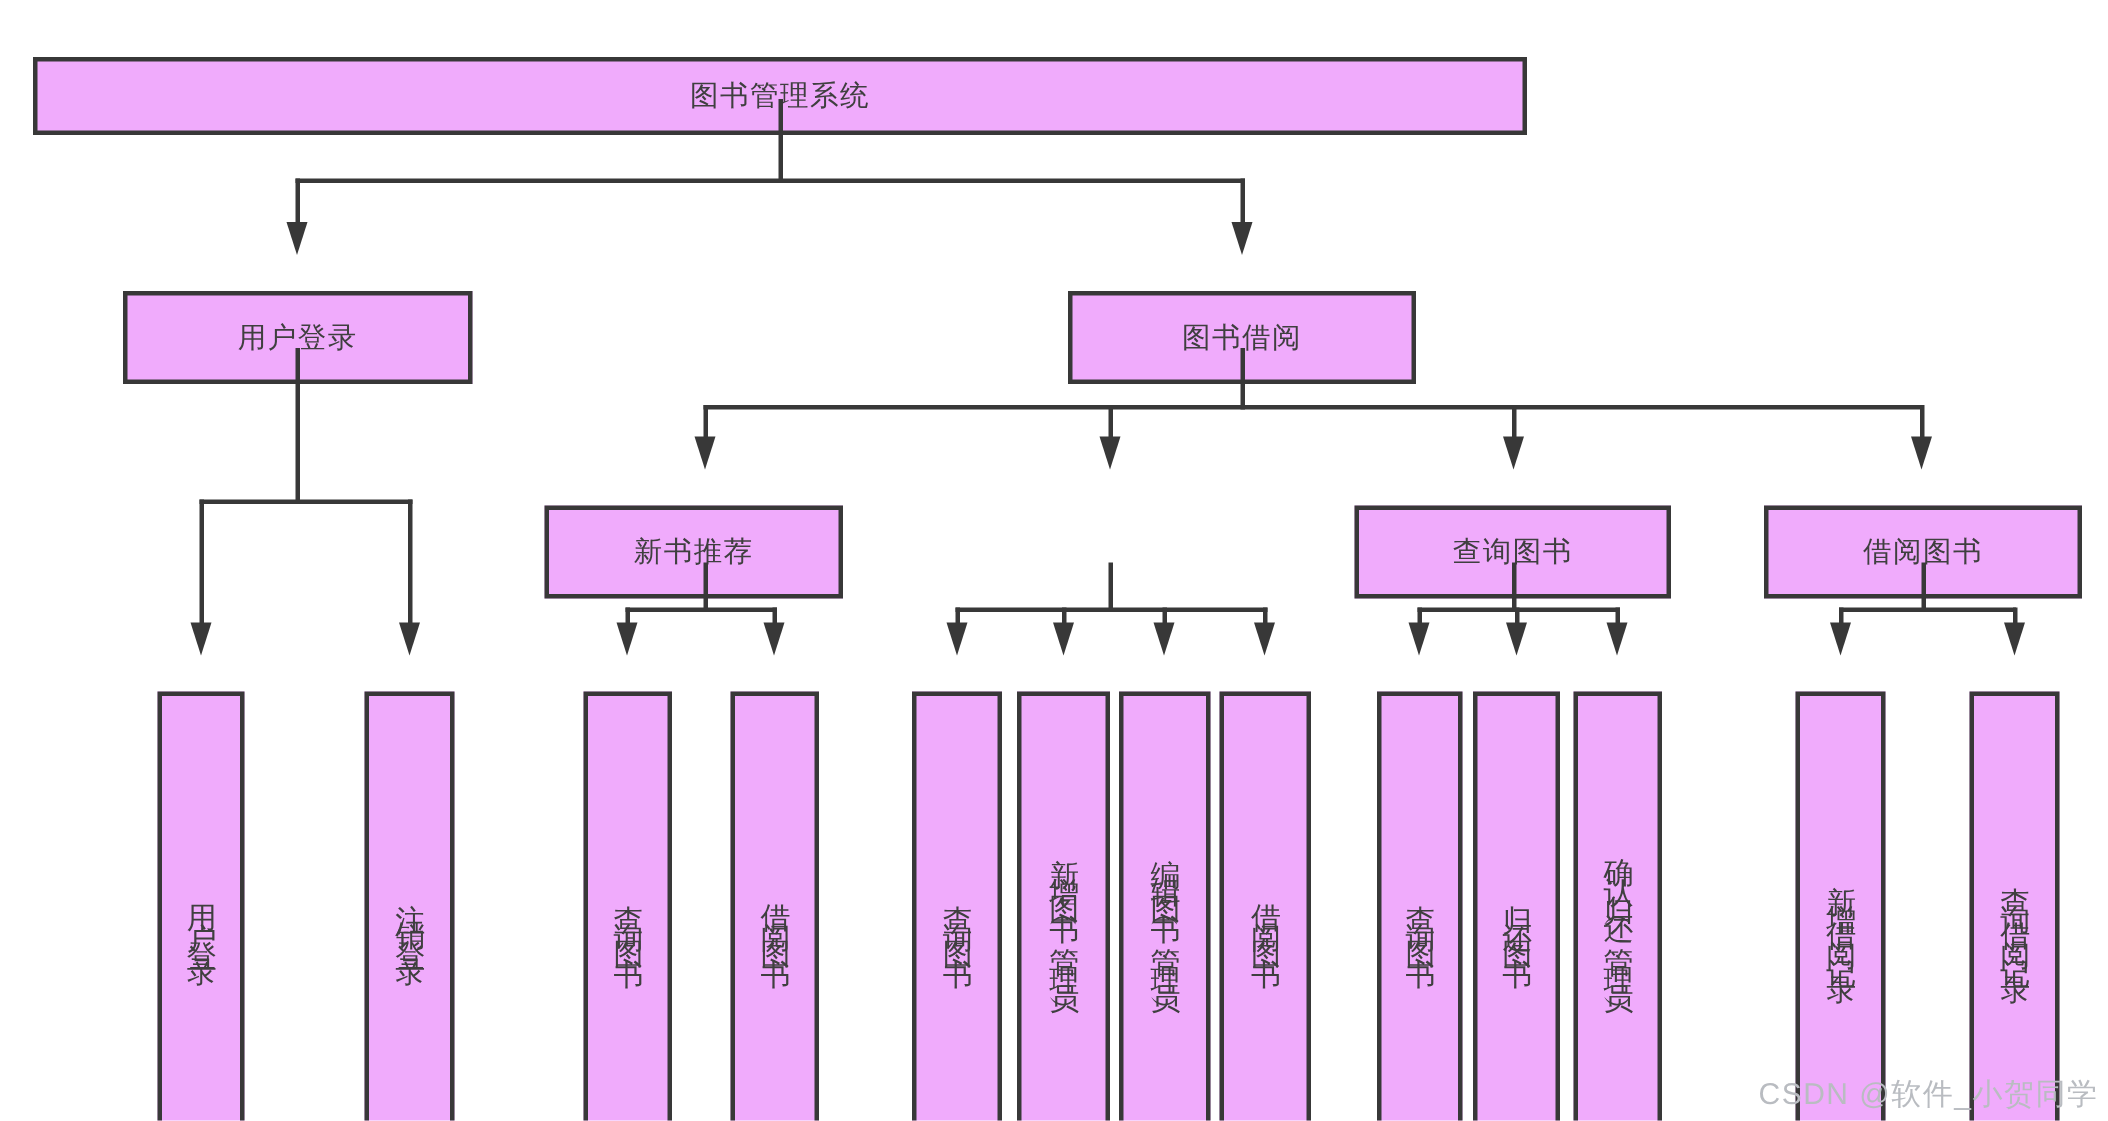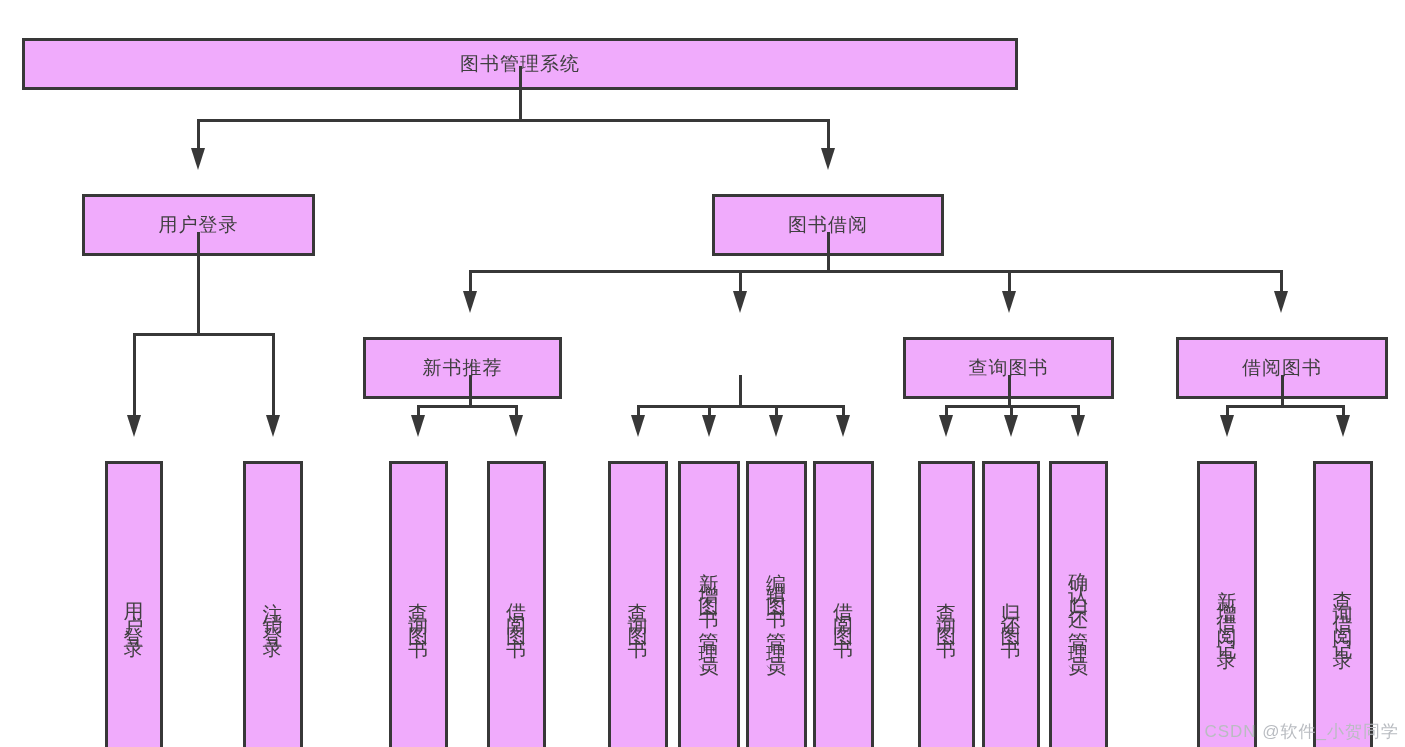--- a/index.html
+++ b/index.html
@@ -46,21 +46,21 @@
   .ar{
     position:absolute;width:0;height:0;
     border-left:7px solid transparent;
     border-right:7px solid transparent;
     border-top:22px solid var(--line);
   }
   .watermark{
     position:absolute;
     right:6px;
     bottom:4px;
-    font-size:17px;
+    font-size:20px;
     color:var(--watermark-color);
     letter-spacing:1px;
     z-index:10;
     pointer-events:none;
     margin-left:37px;
   }
 </style>
 </head>
 <body>
 

